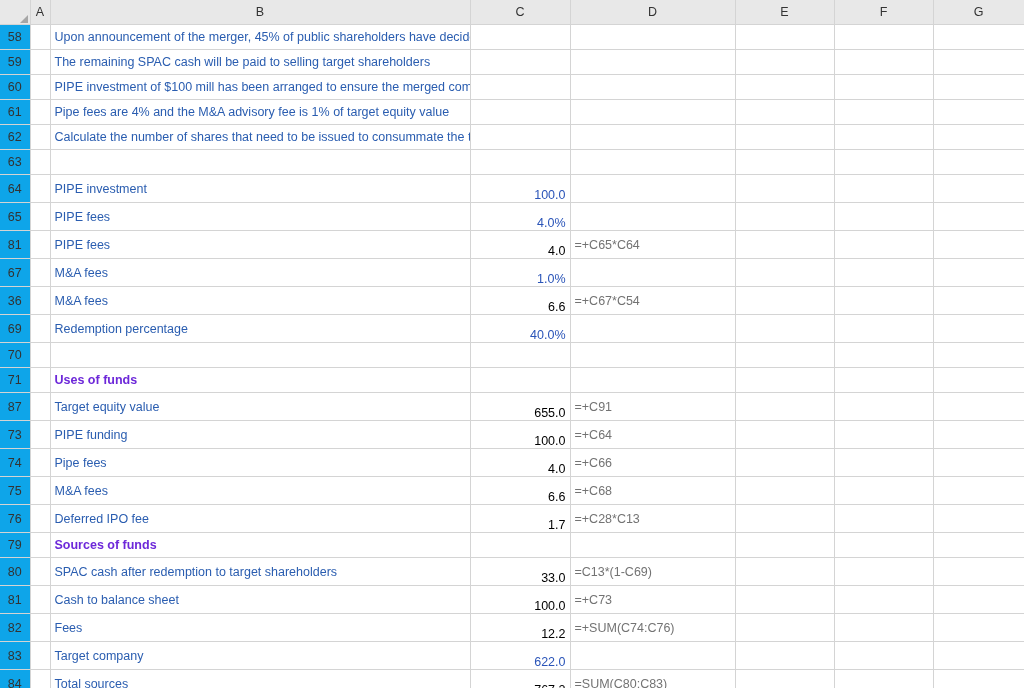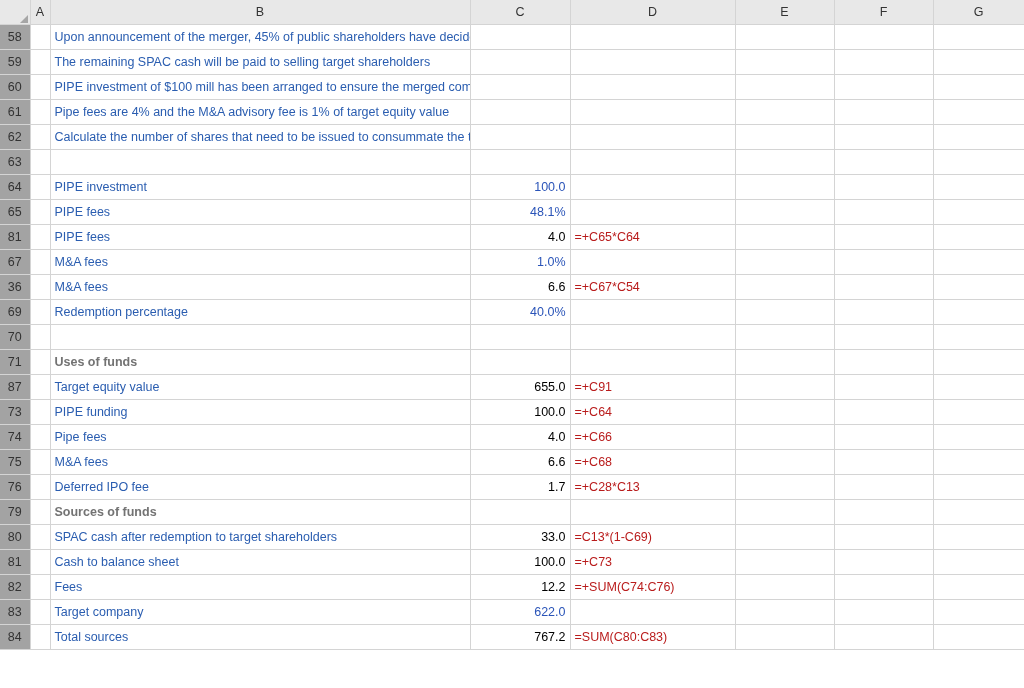--- a/index.html
+++ b/index.html
@@ -55,21 +55,21 @@
     position: absolute;
     right: 2px;
     bottom: 1px;
     width: 0;
     height: 0;
     border-left: 8px solid transparent;
     border-bottom: 8px solid #a6a6a6;
   }
   
   td.rowhdr {
-    background: #a3a3a3;
+    background: #0ea5e9;
     border-right: 1px solid #b7b7b7;
     border-bottom: 1px solid #d0d0d0;
     color: #333333;
     text-align: center;
     width: 30px;
     font-size: 12.5px;
   }
   
   col.c-corner { width: 30px; }
   col.c-a { width: 20px; }
@@ -80,24 +80,24 @@
   col.c-f { width: 99px; }
   col.c-g { width: 91px; }
 
   .cell {
     padding: 0 4px;
     overflow: hidden;
     white-space: nowrap;
   }
   .txt-blue { color: #2a5db0; }
   .val-blue { color: #2a54b8; }
-  .bold { font-weight: bold; color: #737373; }
-  .right { text-align: right; }
+  .bold { font-weight: bold; color: #6d28d9; }
+  .right { text-align: right; margin-top: 13px; }
   .left { text-align: left; }
-  .formula { color: #b91c1c; }
+  .formula { color: #737373; }
   .spill {
     position: relative;
     overflow: visible;
   }
   .spill .cell {
     overflow: visible;
   }
 </style>
 </head>
 <body>
@@ -241,21 +241,21 @@
           <td></td>
           <td></td>
         </tr>
         <tr>
           <td class="rowhdr">65</td>
           <td></td>
           <td>
             <div class="cell left txt-blue">PIPE fees</div>
           </td>
           <td>
-            <div class="cell right val-blue">48.1%</div>
+            <div class="cell right val-blue">4.0%</div>
           </td>
           <td>
             <div class="cell left formula"></div>
           </td>
           <td></td>
           <td></td>
           <td></td>
         </tr>
         <tr>
           <td class="rowhdr">81</td>

